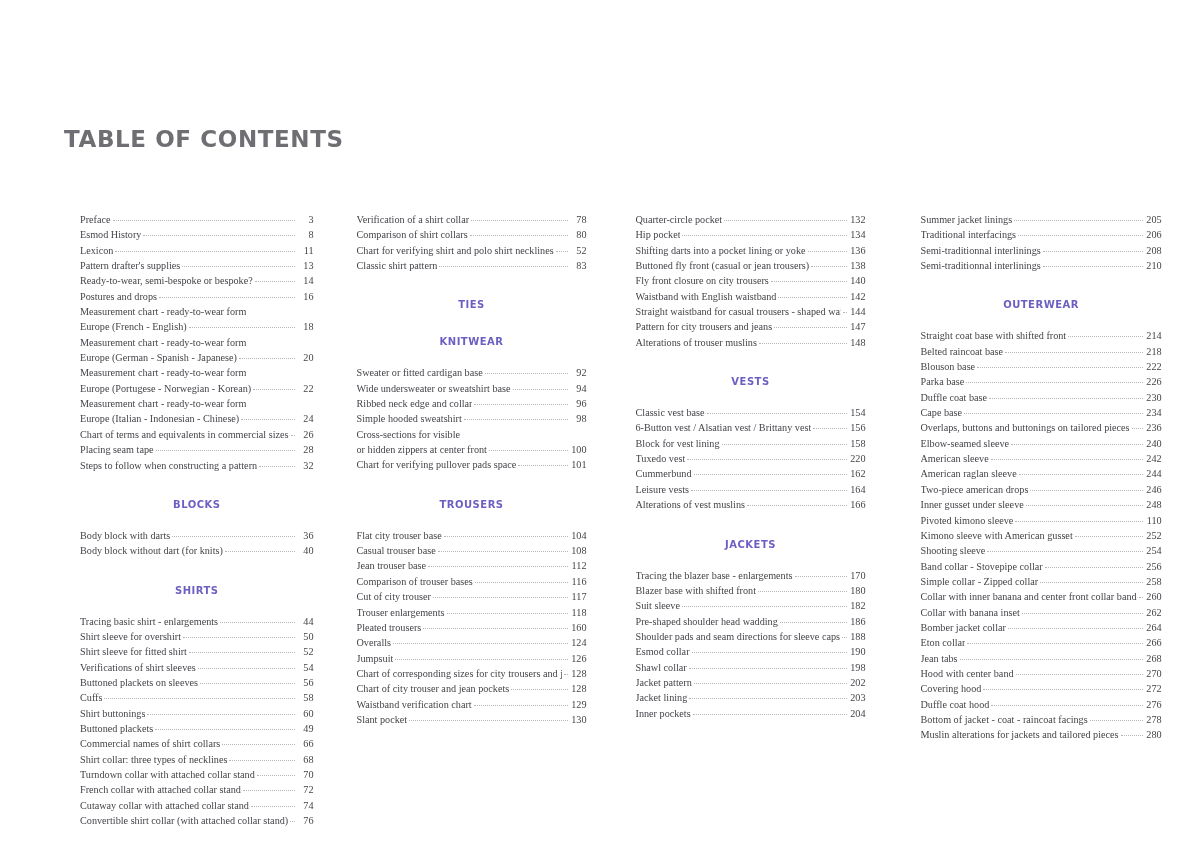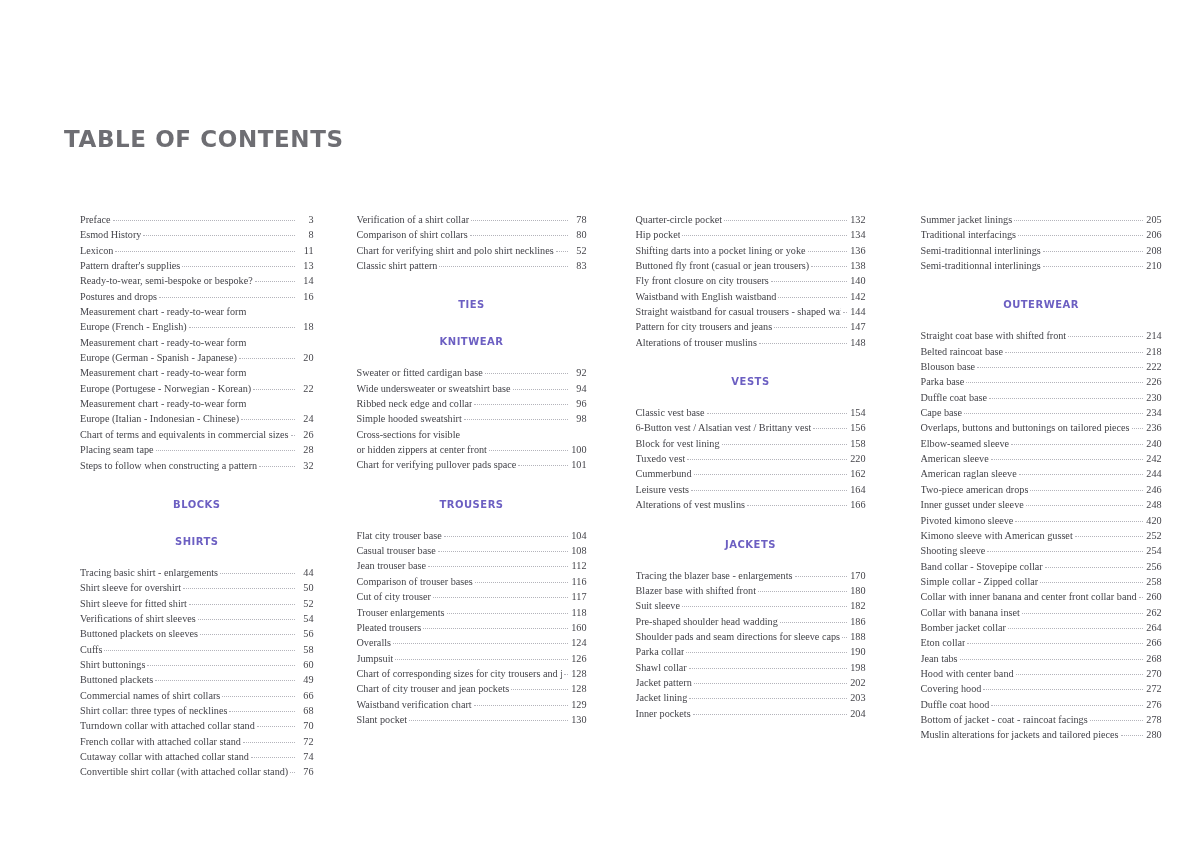--- a/index.html
+++ b/index.html
@@ -199,20 +199,32 @@
             </li>
             <li class="entry">
               <span class="entry-label">Steps to follow when constructing a pattern</span>
               <span class="entry-dots"></span>
               <span class="entry-page">32</span>
             </li>
           </ul>
         </div>
         <div class="section has-heading">
           <div class="section-heading" style="color: rgb(108, 95, 194);">BLOCKS</div>
+          <ul class="entries">
+            <li class="entry">
+              <span class="entry-label">Body block with darts</span>
+              <span class="entry-dots"></span>
+              <span class="entry-page">36</span>
+            </li>
+            <li class="entry">
+              <span class="entry-label">Body block without dart (for knits)</span>
+              <span class="entry-dots"></span>
+              <span class="entry-page">40</span>
+            </li>
+          </ul>
         </div>
         <div class="section has-heading">
           <div class="section-heading" style="color: rgb(108, 95, 194);">SHIRTS</div>
           <ul class="entries">
             <li class="entry">
               <span class="entry-label">Tracing basic shirt - enlargements</span>
               <span class="entry-dots"></span>
               <span class="entry-page">44</span>
             </li>
             <li class="entry">
@@ -532,21 +544,21 @@
               <span class="entry-label">Pre-shaped shoulder head wadding</span>
               <span class="entry-dots"></span>
               <span class="entry-page">186</span>
             </li>
             <li class="entry">
               <span class="entry-label">Shoulder pads and seam directions for sleeve caps</span>
               <span class="entry-dots"></span>
               <span class="entry-page">188</span>
             </li>
             <li class="entry">
-              <span class="entry-label">Parka collar</span>
+              <span class="entry-label">Esmod collar</span>
               <span class="entry-dots"></span>
               <span class="entry-page">190</span>
             </li>
             <li class="entry">
               <span class="entry-label">Shawl collar</span>
               <span class="entry-dots"></span>
               <span class="entry-page">198</span>
             </li>
             <li class="entry">
               <span class="entry-label">Jacket pattern</span>
@@ -650,21 +662,21 @@
               <span class="entry-page">246</span>
             </li>
             <li class="entry">
               <span class="entry-label">Inner gusset under sleeve</span>
               <span class="entry-dots"></span>
               <span class="entry-page">248</span>
             </li>
             <li class="entry">
               <span class="entry-label">Pivoted kimono sleeve</span>
               <span class="entry-dots"></span>
-              <span class="entry-page">420</span>
+              <span class="entry-page">110</span>
             </li>
             <li class="entry">
               <span class="entry-label">Kimono sleeve with American gusset</span>
               <span class="entry-dots"></span>
               <span class="entry-page">252</span>
             </li>
             <li class="entry">
               <span class="entry-label">Shooting sleeve</span>
               <span class="entry-dots"></span>
               <span class="entry-page">254</span>

